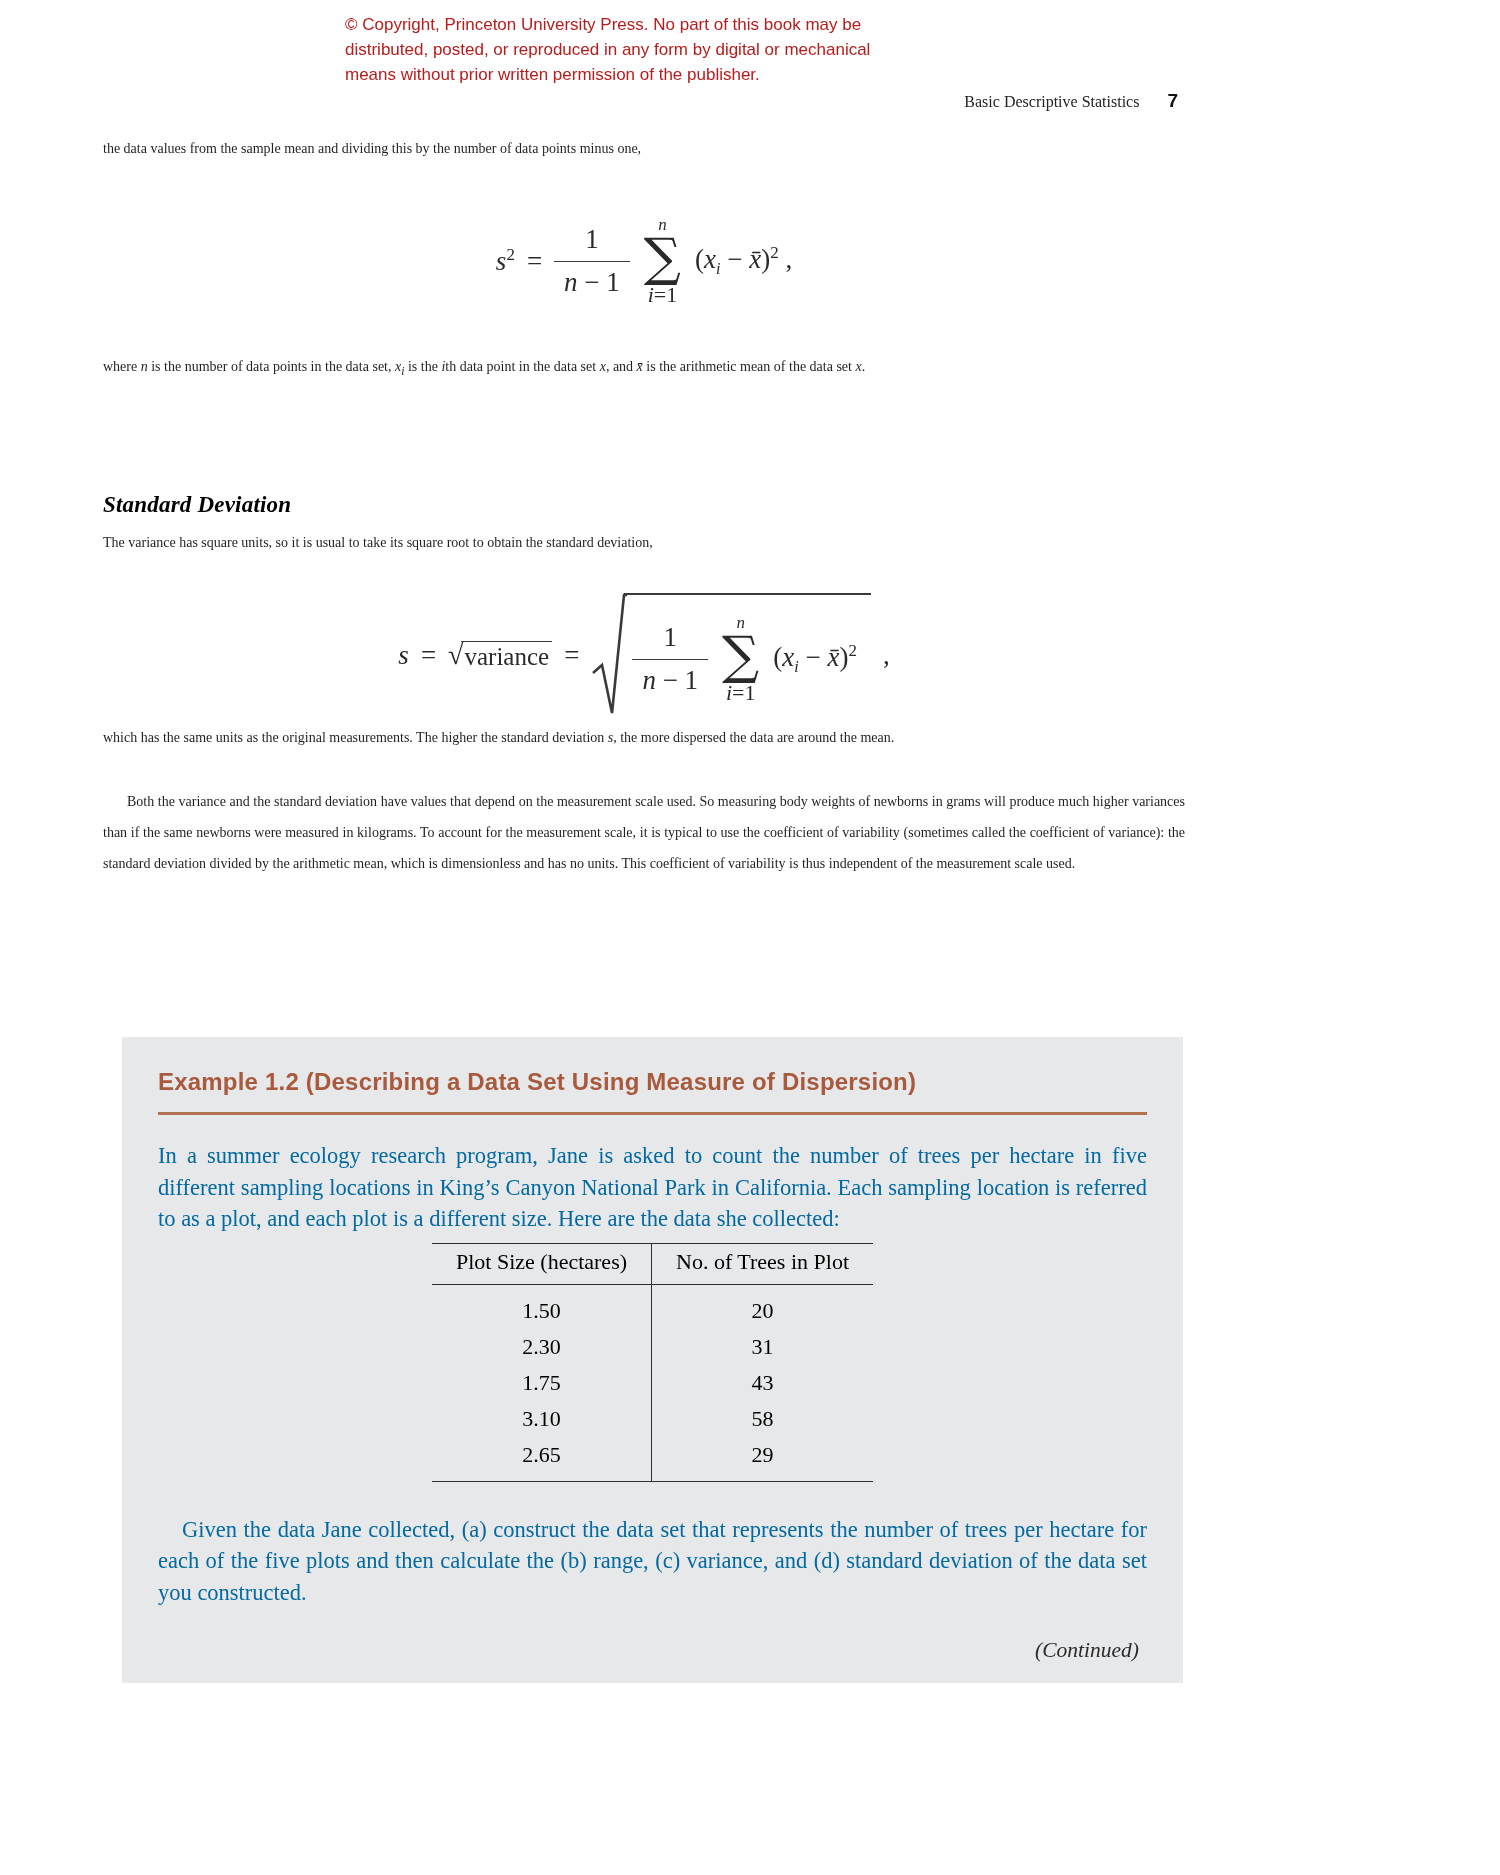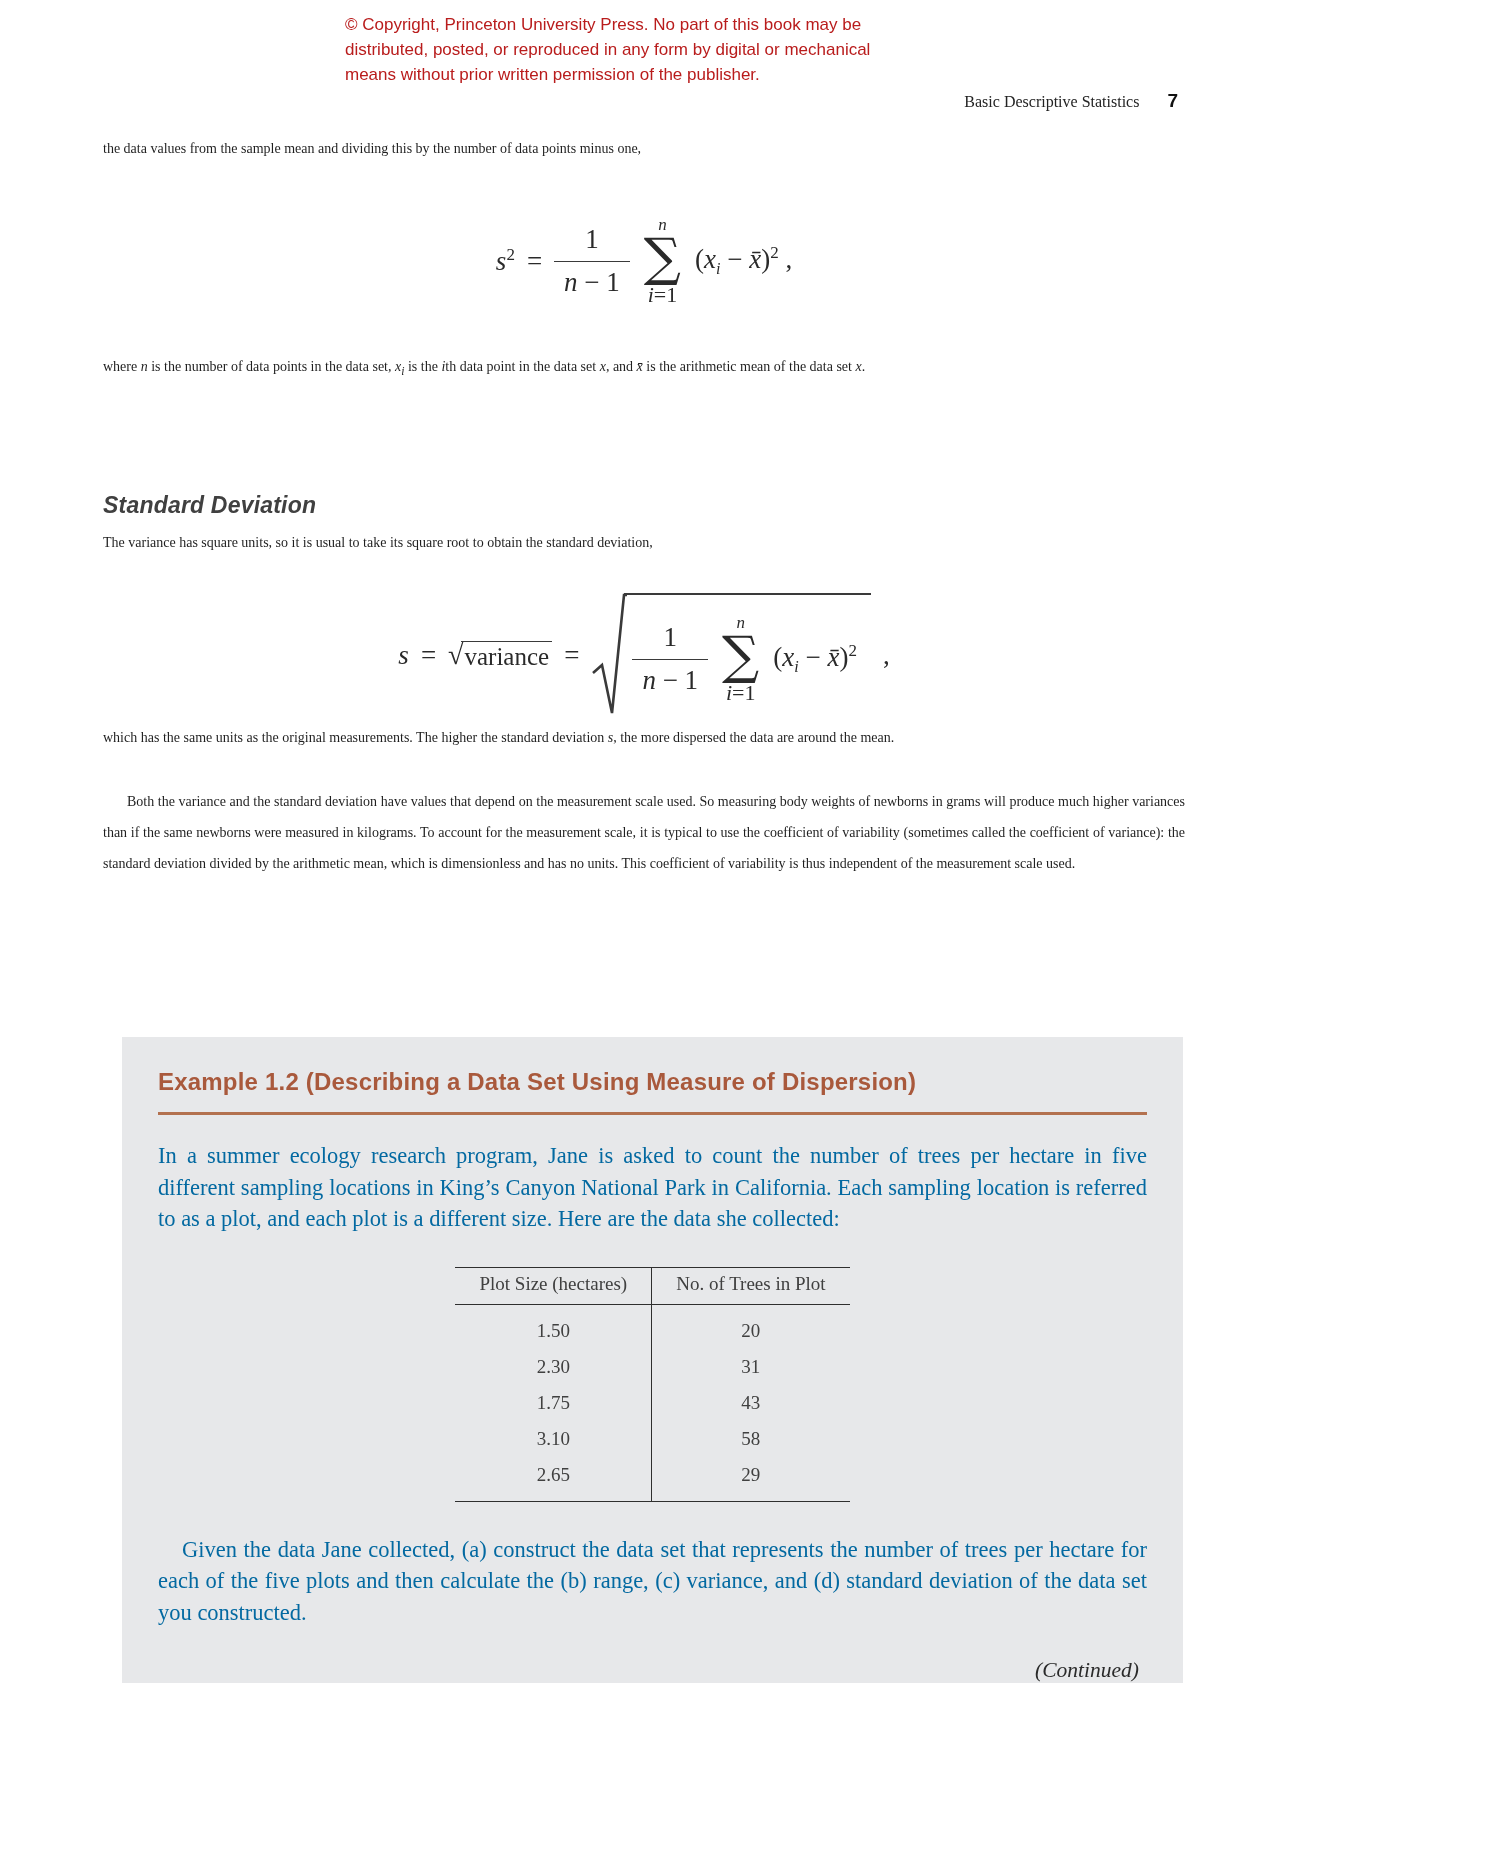--- a/index.html
+++ b/index.html
@@ -50,21 +50,21 @@
   .example-box{position:absolute;left:122px;top:1037px;width:1061px;height:646px;
                background:#e7e8ea;box-sizing:border-box;padding:30px 36px 0;}
   .ex-head{font-family:"Liberation Sans","DejaVu Sans",sans-serif;font-weight:bold;
            font-size:24px;line-height:30px;letter-spacing:.2px;}
   .ex-rule{height:3px;margin-top:15px;}
   .ex-para{margin-top:25px;font-size:22.5px;line-height:31.5px;text-align:justify;color:#0369a1;}
   .ex-question{margin-top:32px;}
   .continued{margin-top:30px;text-align:right;font-style:italic;font-size:21.5px;padding-right:8px;color:#2a2a2a;}
 
   
-  .data-table{border-collapse:collapse;margin:32px auto 0;font-size:19px;color:#404040;
+  .data-table{border-collapse:collapse;margin:8px auto 0;font-size:22px;color:#000000;
               border-top:1.6px solid #2f2f2f;border-bottom:1.6px solid #2f2f2f;}
   .data-table th{font-weight:normal;padding:5px 24px 9px;border-bottom:1.6px solid #2f2f2f;white-space:nowrap;}
   .data-table td{text-align:center;padding:1.5px 24px;line-height:33px;}
   .data-table .c1{border-right:1.4px solid #2f2f2f;}
   .data-table tbody tr:first-child td{padding-top:9px;}
   .data-table tbody tr:last-child td{padding-bottom:10px;}
 </style>
 </head>
 <body>
 
@@ -93,21 +93,21 @@
     <span class="sum">
       <span class="top"><span class="it">n</span></span>
       <span class="sigma">∑</span>
       <span class="bot"><span class="it">i</span><span>=1</span></span>
     </span>
     <span class="term"><span>(</span><span class="it">x</span><sub class="it">i</sub><span> − </span><span class="it">x̄</span><span>)</span><sup>2</sup><span> ,</span></span>
   </div>
 
   <div class="para" style="top:351px;"><span>where </span><span class="it">n</span><span> is the number of data points in the data set, </span><span class="it">x</span><sub class="it">i</sub><span> is the </span><span class="it">i</span><span>th data point in the data set </span><span class="it">x</span><span>, and </span><span class="it">x̄</span><span> is the arithmetic mean of the data set </span><span class="it">x</span><span>.</span></div>
 
-  <div class="section-head" style="color:#404040;">Standard Deviation</div>
+  <div class="section-head" style="color:#000000;font-family:Liberation Serif, serif;">Standard Deviation</div>
 
   <div class="para" style="top:527px;">The variance has square units, so it is usual to take its square root to obtain the standard deviation,</div>
 
   <div class="formula" style="top:590px;height:130px;">
     <span class="term"><span class="it">s</span></span>
     <span>=</span>
     <span class="sqrt-word">
       <span class="sqrt-sign">√</span>
       <span class="sqrt-arg">variance</span>
     </span>

